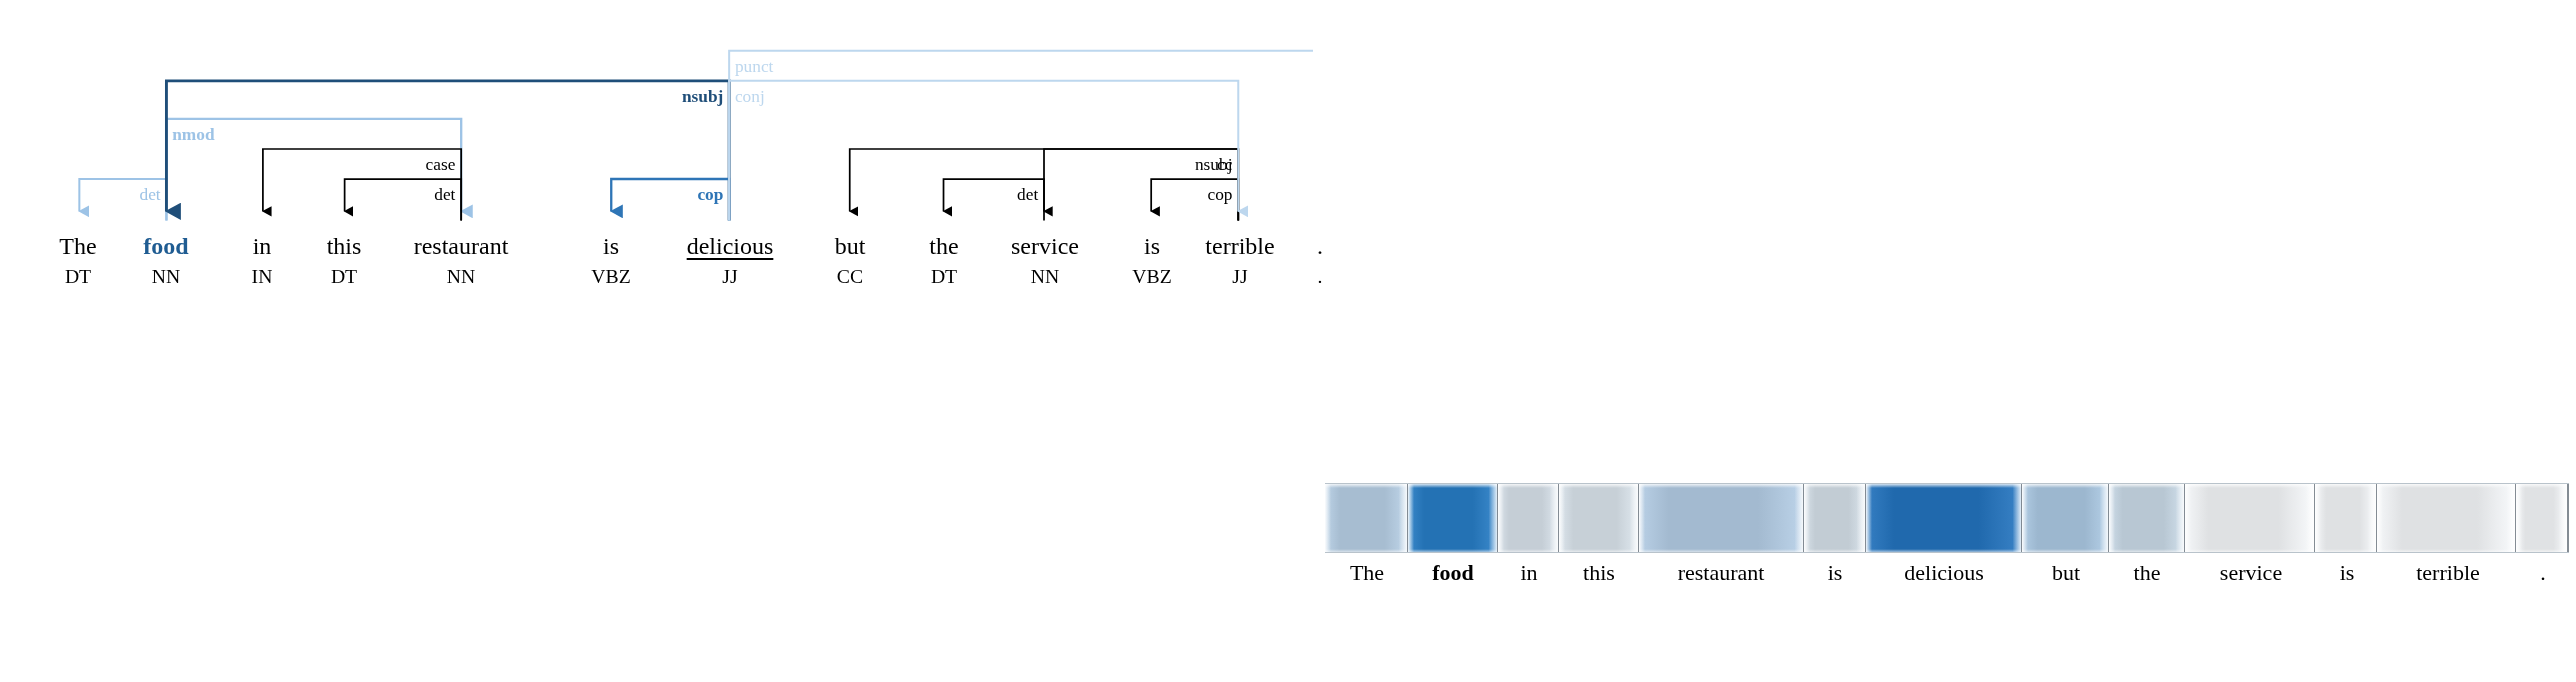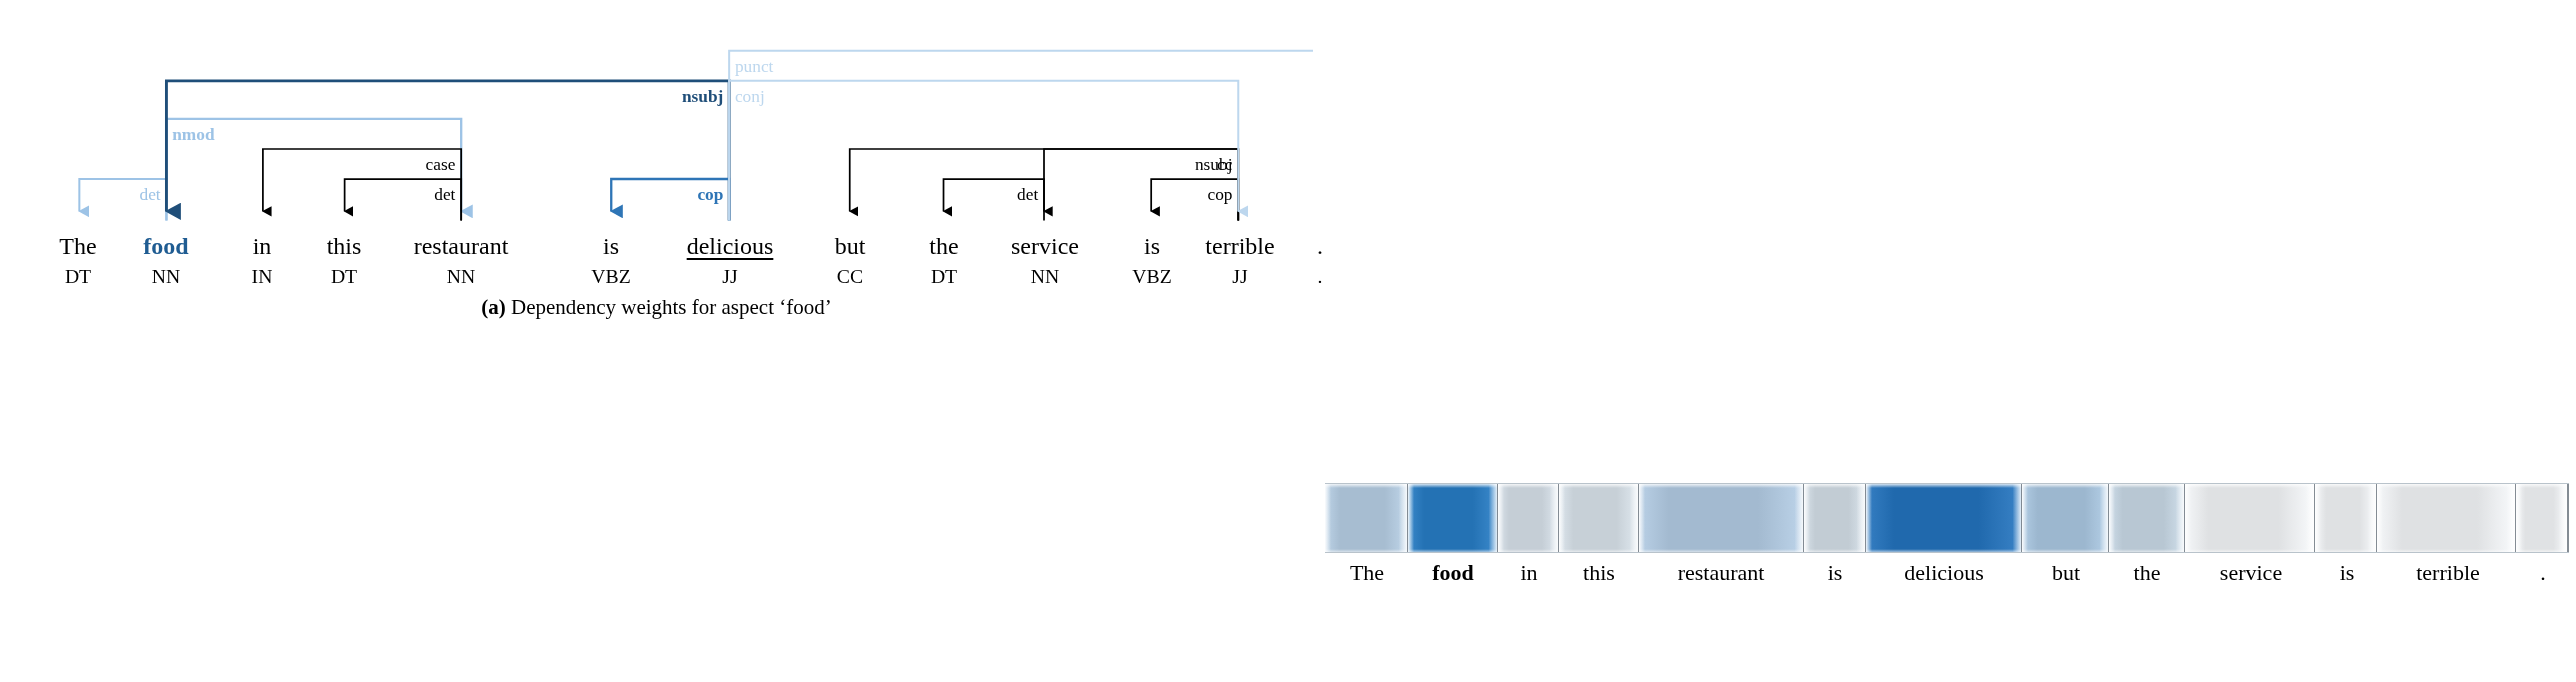--- a/index.html
+++ b/index.html
@@ -144,23 +144,20 @@
       <div class="pos" style="left: 461px;">NN</div>
       <div class="pos" style="left: 611px;">VBZ</div>
       <div class="pos" style="left: 730px;">JJ</div>
       <div class="pos" style="left: 850px;">CC</div>
       <div class="pos" style="left: 944px;">DT</div>
       <div class="pos" style="left: 1045px;">NN</div>
       <div class="pos" style="left: 1152px;">VBZ</div>
       <div class="pos" style="left: 1240px;">JJ</div>
       <div class="pos" style="left: 1320px;">.</div>
     </div>
-  <div class="caption" style="top:295px;">
-    <b>(a)</b><span> Dependency weights for aspect ‘food’</span>
-  </div>
 </div>
 
 <div class="panel heat-wrap" style="left:1325px;top:0px;width:1244px;height:324px;">
   <div class="heat-strip" id="heat-b" style="left:0px;top:159px;width:1244px;">
       <div class="cell" style="width: 83px;">
         <div class="face" style="background: linear-gradient(to right, rgb(189, 211, 231) 0%, rgb(167, 189, 209) 18%, rgb(167, 189, 209) 72%, rgb(193, 215, 235) 100%);"></div>
         <div class="bevT"></div>
         <div class="bevL"></div>
         <div class="bevR"></div>
         <div class="bevB"></div>

